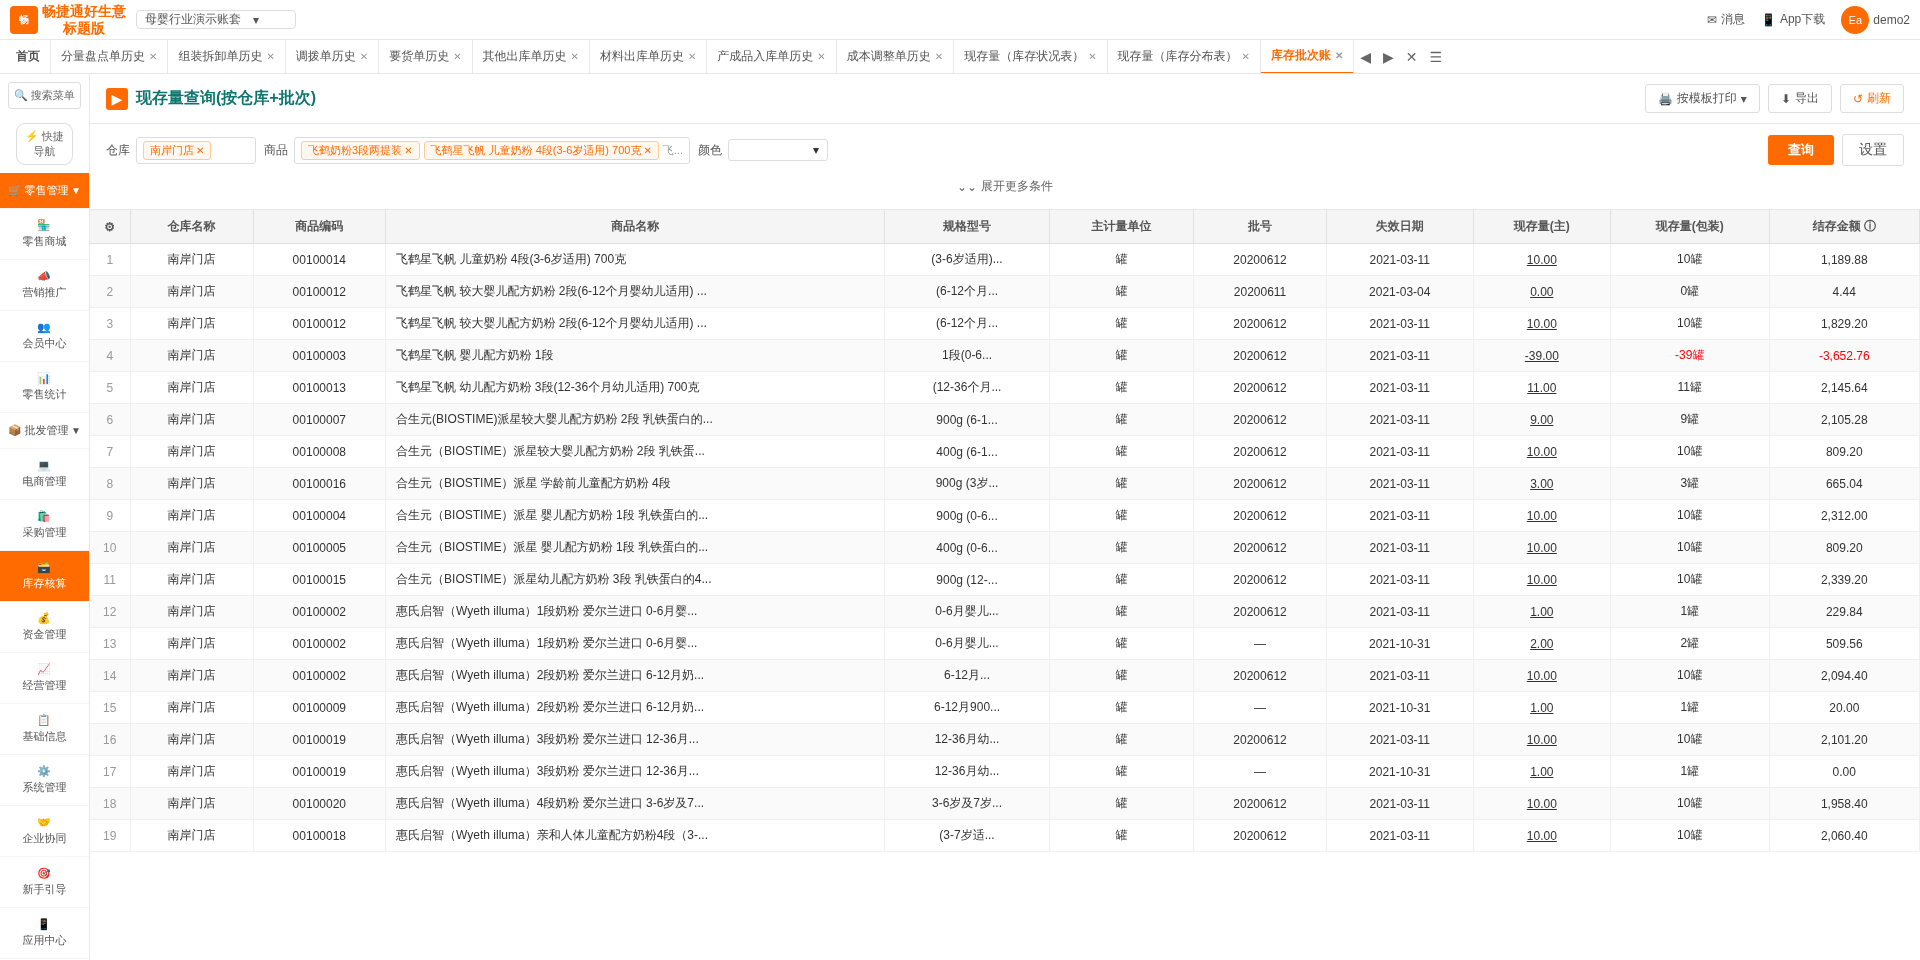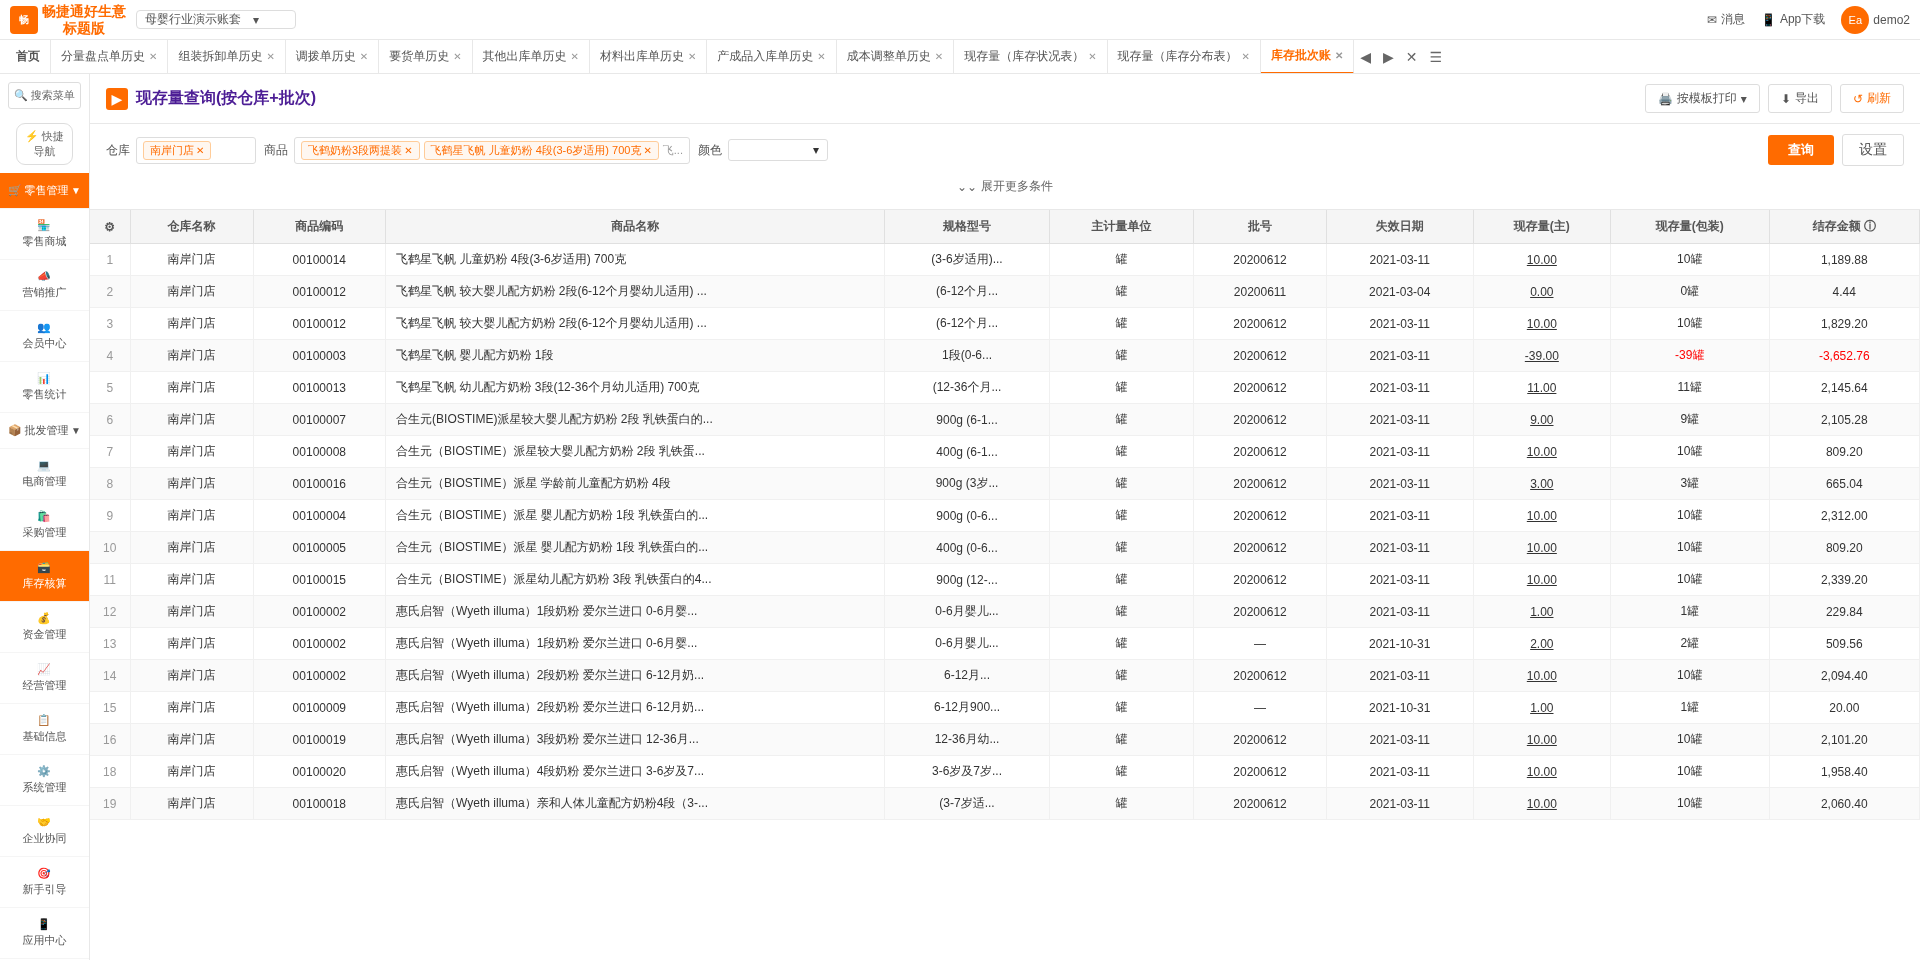--- a/index.html
+++ b/index.html
@@ -47,21 +47,21 @@
     .sidebar-item.has-arrow { flex-direction: row; justify-content: space-between; padding: 10px 8px; }
 
     
     .content { flex: 1; overflow: hidden; display: flex; flex-direction: column; background: #f5f5f5; }
 
     
     .page-header {
       background: #fff; padding: 10px 16px; display: flex; align-items: center; justify-content: space-between;
       border-bottom: 1px solid #e8e8e8;
     }
-    .page-title { font-size: 16px; font-weight: bold; color: #4c1d95; }
+    .page-title { font-size: 16px; font-weight: bold; color: #0f766e; }
     .header-actions { display: flex; gap: 8px; align-items: center; }
     .btn-template { display: flex; align-items: center; gap: 4px; padding: 5px 12px; border: 1px solid #ddd; border-radius: 3px; background: #fff; cursor: pointer; font-size: 12px; color: #555; }
     .btn-export { display: flex; align-items: center; gap: 4px; padding: 5px 12px; border: 1px solid #ddd; border-radius: 3px; background: #fff; cursor: pointer; font-size: 12px; color: #555; }
     .btn-refresh { display: flex; align-items: center; gap: 4px; padding: 5px 12px; border: 1px solid #ddd; border-radius: 3px; background: #fff; cursor: pointer; font-size: 12px; color: #ff6b00; }
 
     
     .filter-area { background: #fff; padding: 10px 16px; border-bottom: 1px solid #e8e8e8; }
     .filter-row { display: flex; align-items: center; gap: 8px; flex-wrap: wrap; justify-content: center; }
     .filter-group { display: flex; align-items: center; gap: 6px; }
     .filter-label { font-size: 12px; color: #555; white-space: nowrap; }
@@ -560,20 +560,33 @@
     <td class="align-left" style="max-width:280px;overflow:hidden;text-overflow:ellipsis;" title="惠氏启智（Wyeth illuma）3段奶粉 爱尔兰进口 12-36月...">惠氏启智（Wyeth illuma）3段奶粉 爱尔兰进口 12-36月...</td>
     <td>12-36月幼...</td>
     <td>罐</td>
     <td>20200612</td>
     <td>2021-03-11</td>
     <td class="underline ">10.00</td>
     <td class="">10罐</td>
     <td class="">2,101.20</td>
   </tr>
             <tr>
+    <td class="col-seq">17</td>
+    <td>南岸门店</td>
+    <td>00100019</td>
+    <td class="align-left" style="max-width:280px;overflow:hidden;text-overflow:ellipsis;" title="惠氏启智（Wyeth illuma）3段奶粉 爱尔兰进口 12-36月...">惠氏启智（Wyeth illuma）3段奶粉 爱尔兰进口 12-36月...</td>
+    <td>12-36月幼...</td>
+    <td>罐</td>
+    <td>—</td>
+    <td>2021-10-31</td>
+    <td class="underline ">1.00</td>
+    <td class="">1罐</td>
+    <td class="">0.00</td>
+  </tr>
+            <tr>
     <td class="col-seq">18</td>
     <td>南岸门店</td>
     <td>00100020</td>
     <td class="align-left" style="max-width:280px;overflow:hidden;text-overflow:ellipsis;" title="惠氏启智（Wyeth illuma）4段奶粉 爱尔兰进口 3-6岁及7...">惠氏启智（Wyeth illuma）4段奶粉 爱尔兰进口 3-6岁及7...</td>
     <td>3-6岁及7岁...</td>
     <td>罐</td>
     <td>20200612</td>
     <td>2021-03-11</td>
     <td class="underline ">10.00</td>
     <td class="">10罐</td>

